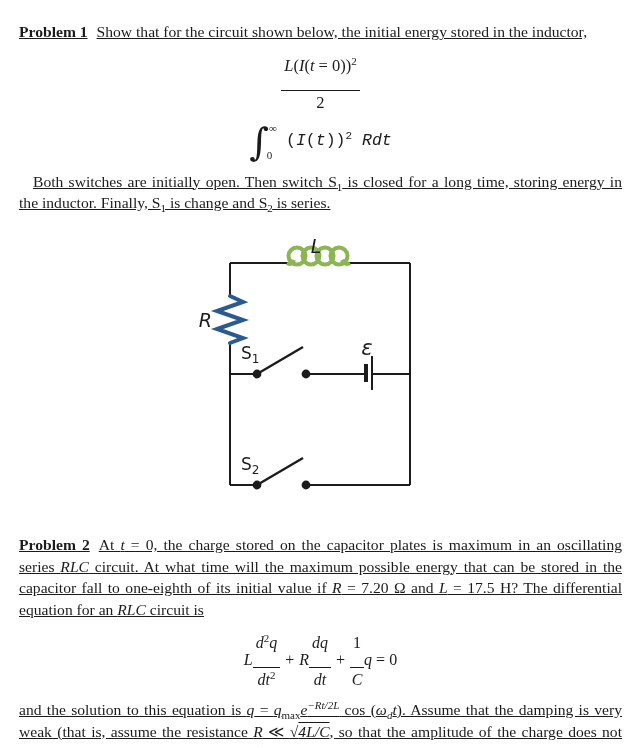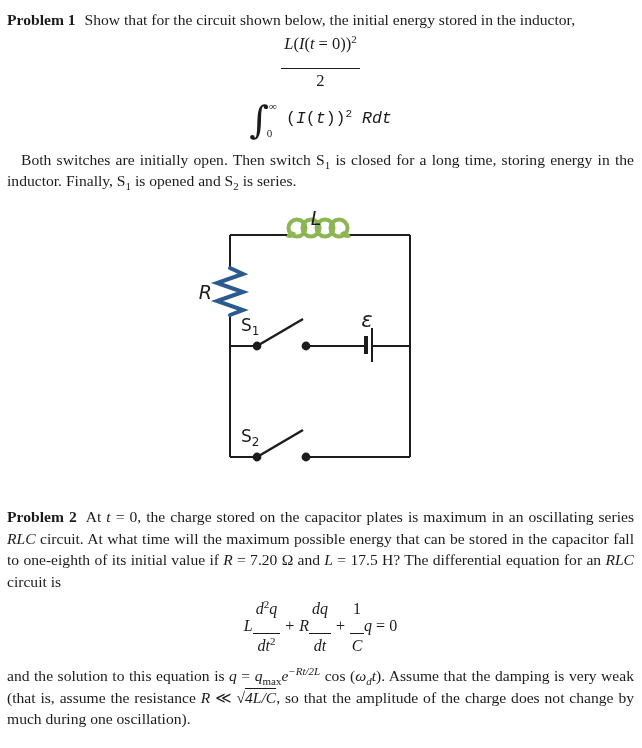--- a/index.html
+++ b/index.html
@@ -11,21 +11,21 @@
   body {
     font-family: "Liberation Serif", "DejaVu Serif", serif;
     font-size: 15.6px;
     line-height: 21.5px;
     color: #1b1b1b;
   }
   #page {
     padding: 9px 8px 0 7px;
     width: 627px;
   }
-  p { margin: 0; text-align: justify; }
+  p { margin: 12px; text-align: justify; text-decoration: underline; }
   .plabel { font-weight: bold; margin-right: 9px; }
   .mi { font-style: italic; }
   sub, sup { line-height: 0; font-size: 11px; }
   .indent { text-indent: 14px; }
 
   
   .eqrow { text-align: center; font-size: 16.5px; line-height: 21px; }
   #eq1 { margin: 2px 0 4px; }
   #eq2 { margin: 7px 0; }
   #eq3 { margin: 6px 0; font-size: 16px; }
@@ -70,21 +70,21 @@
       <span class="intsign">∫</span>
       <span class="limcol">
         <span class="limtop">∞</span>
         <span class="limbot">0</span>
       </span>
     </span>
     <span class="ibody"><span>(</span><span class="mi">I</span><span>(</span><span class="mi">t</span><span>))</span><sup>2</sup>
       <span class="mi">Rdt</span></span>
   </div>
 
-  <p class="indent" id="pboth"><span>Both switches are initially open. Then switch S</span><sub>1</sub><span> is closed for a long time, storing energy in the inductor. Finally, S</span><sub>1</sub><span> is opened and S</span><sub>2</sub><span> is series.</span></p>
+  <p class="indent" id="pboth"><span>Both switches are initially open. Then switch S</span><sub>1</sub><span> is closed for a long time, storing energy in the inductor. Finally, S</span><sub>1</sub><span> is change and S</span><sub>2</sub><span> is series.</span></p>
 
   <div id="figure">
     <svg width="310" height="285" viewBox="0 0 310 285" xmlns="http://www.w3.org/2000/svg">
 
       <g stroke="#1c1c1c" stroke-width="2" fill="none">
         <path d="M64 37 H124 M181 37 H244"></path>
         <path d="M244 37 V259"></path>
         <path d="M64 37 V70 M64 117 V259"></path>
         <path d="M64 148 H89 M140 148 H198 M206 148 H244"></path>
         <path d="M64 259 H89 M140 259 H244"></path>

